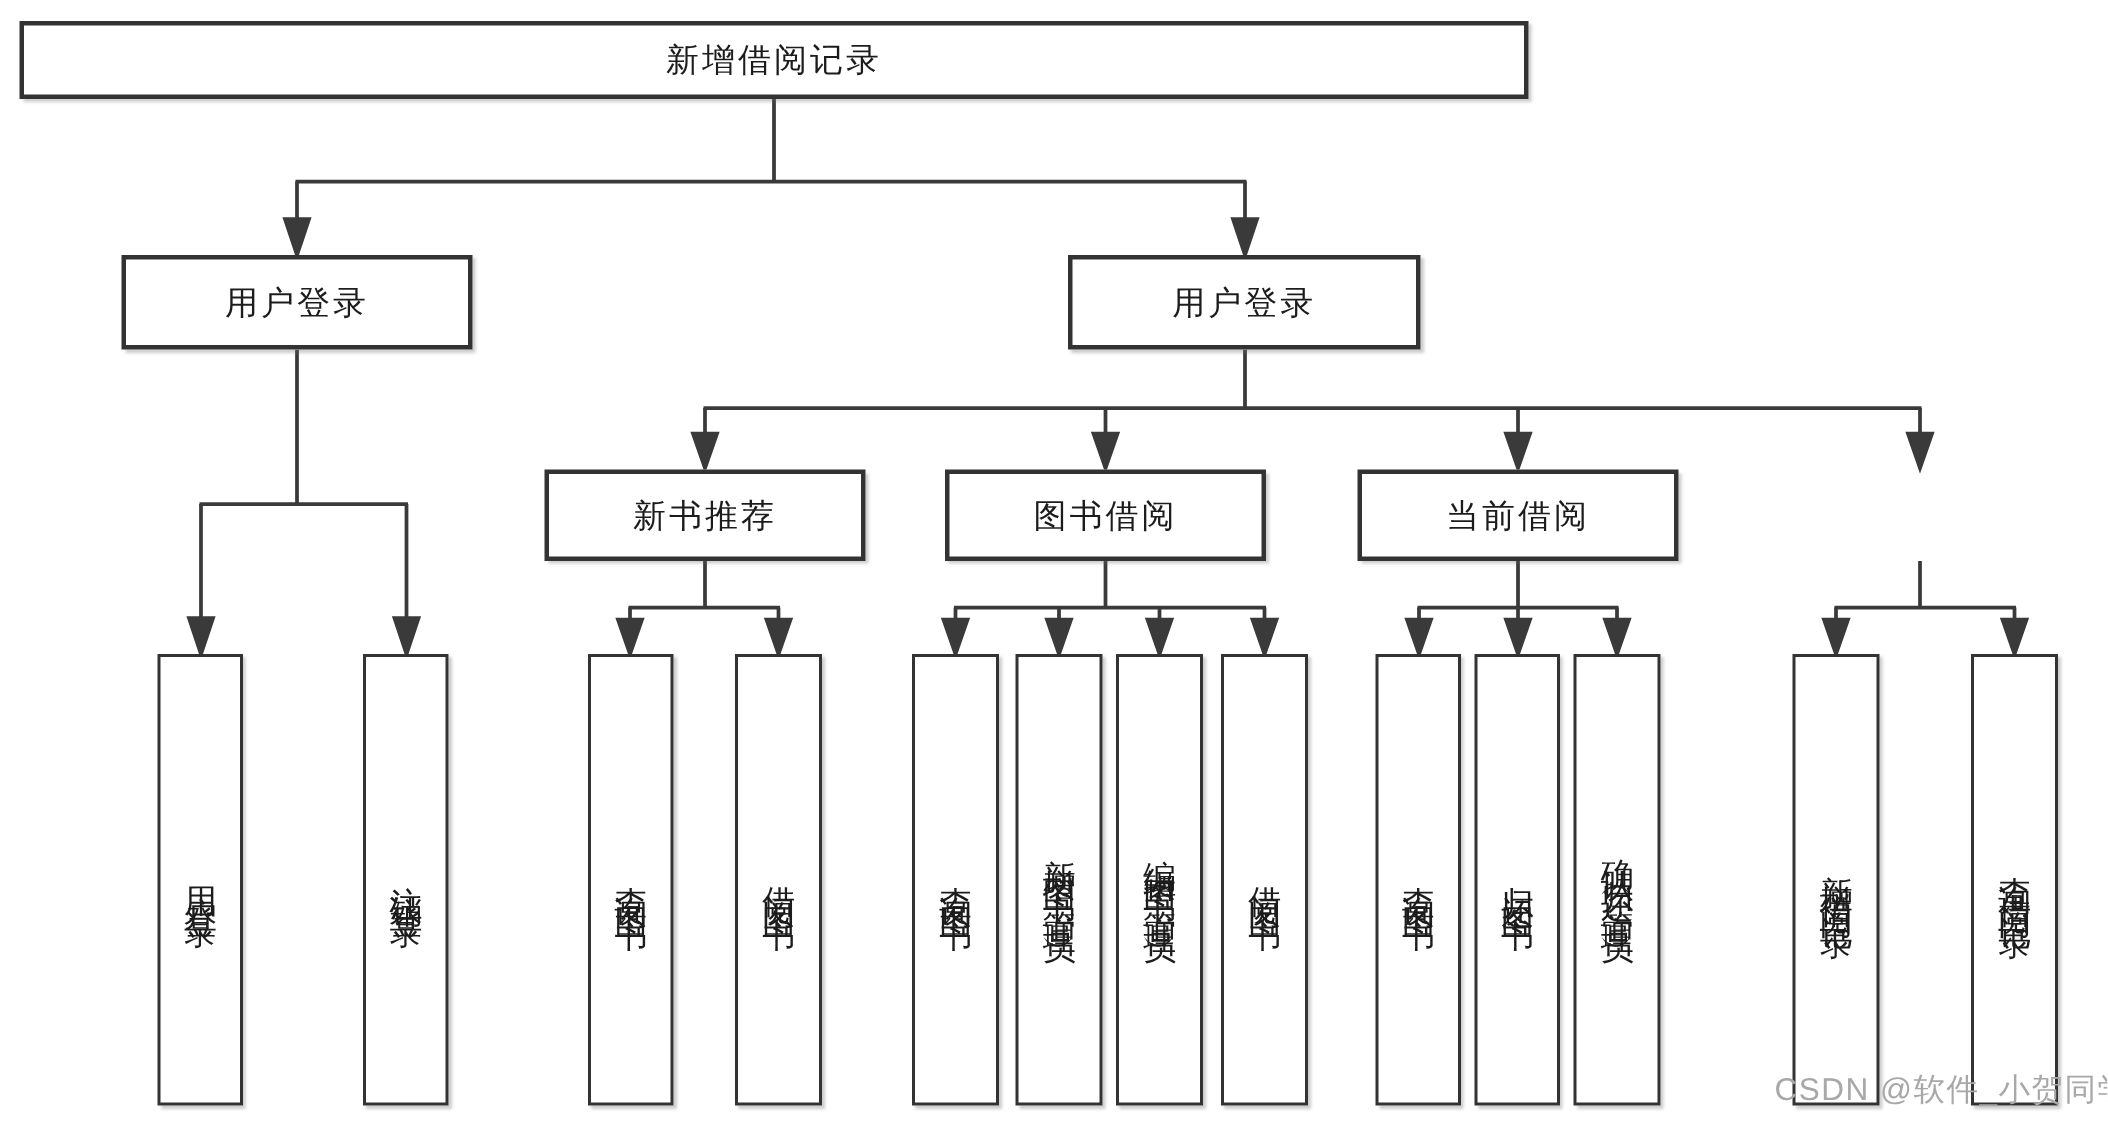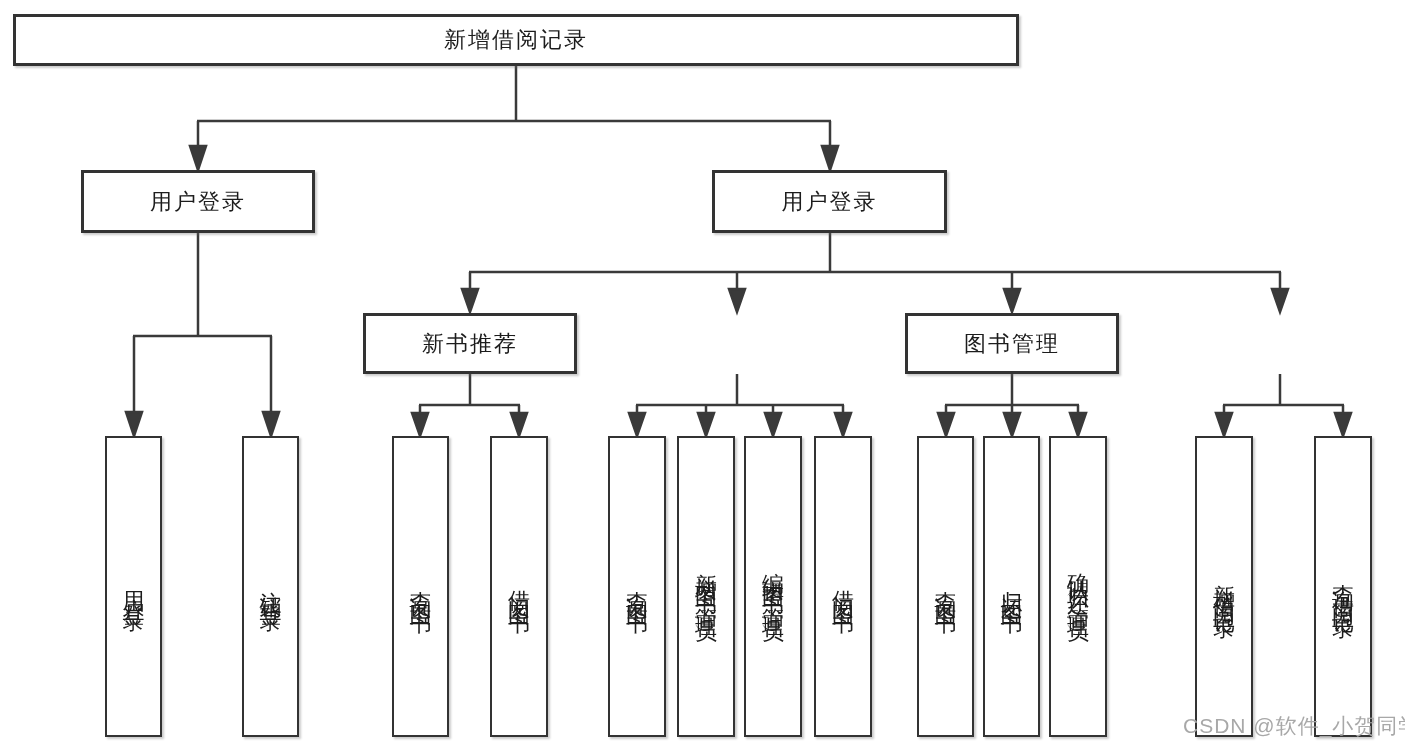--- a/index.html
+++ b/index.html
@@ -168,22 +168,25 @@
   <div class="box n-user-login">
     <span>用户登录</span>
   </div>
   <div class="box n-book-mgmt">
     <span>用户登录</span>
   </div>
 
   <div class="box n-g1">
     <span>新书推荐</span>
   </div>
+  <div class="box n-g2">
+    <span>图书借阅</span>
+  </div>
   <div class="box n-g3">
-    <span>图书管理</span>
+    <span>当前借阅</span>
   </div>
 
   <div class="box leaf lf l-b0-0">
     <span class="vtext">用户登录</span>
   </div>
   <div class="box leaf lf l-b0-1">
     <span class="vtext">注销登录</span>
   </div>
 
   <div class="box leaf lf l-g1-0">

